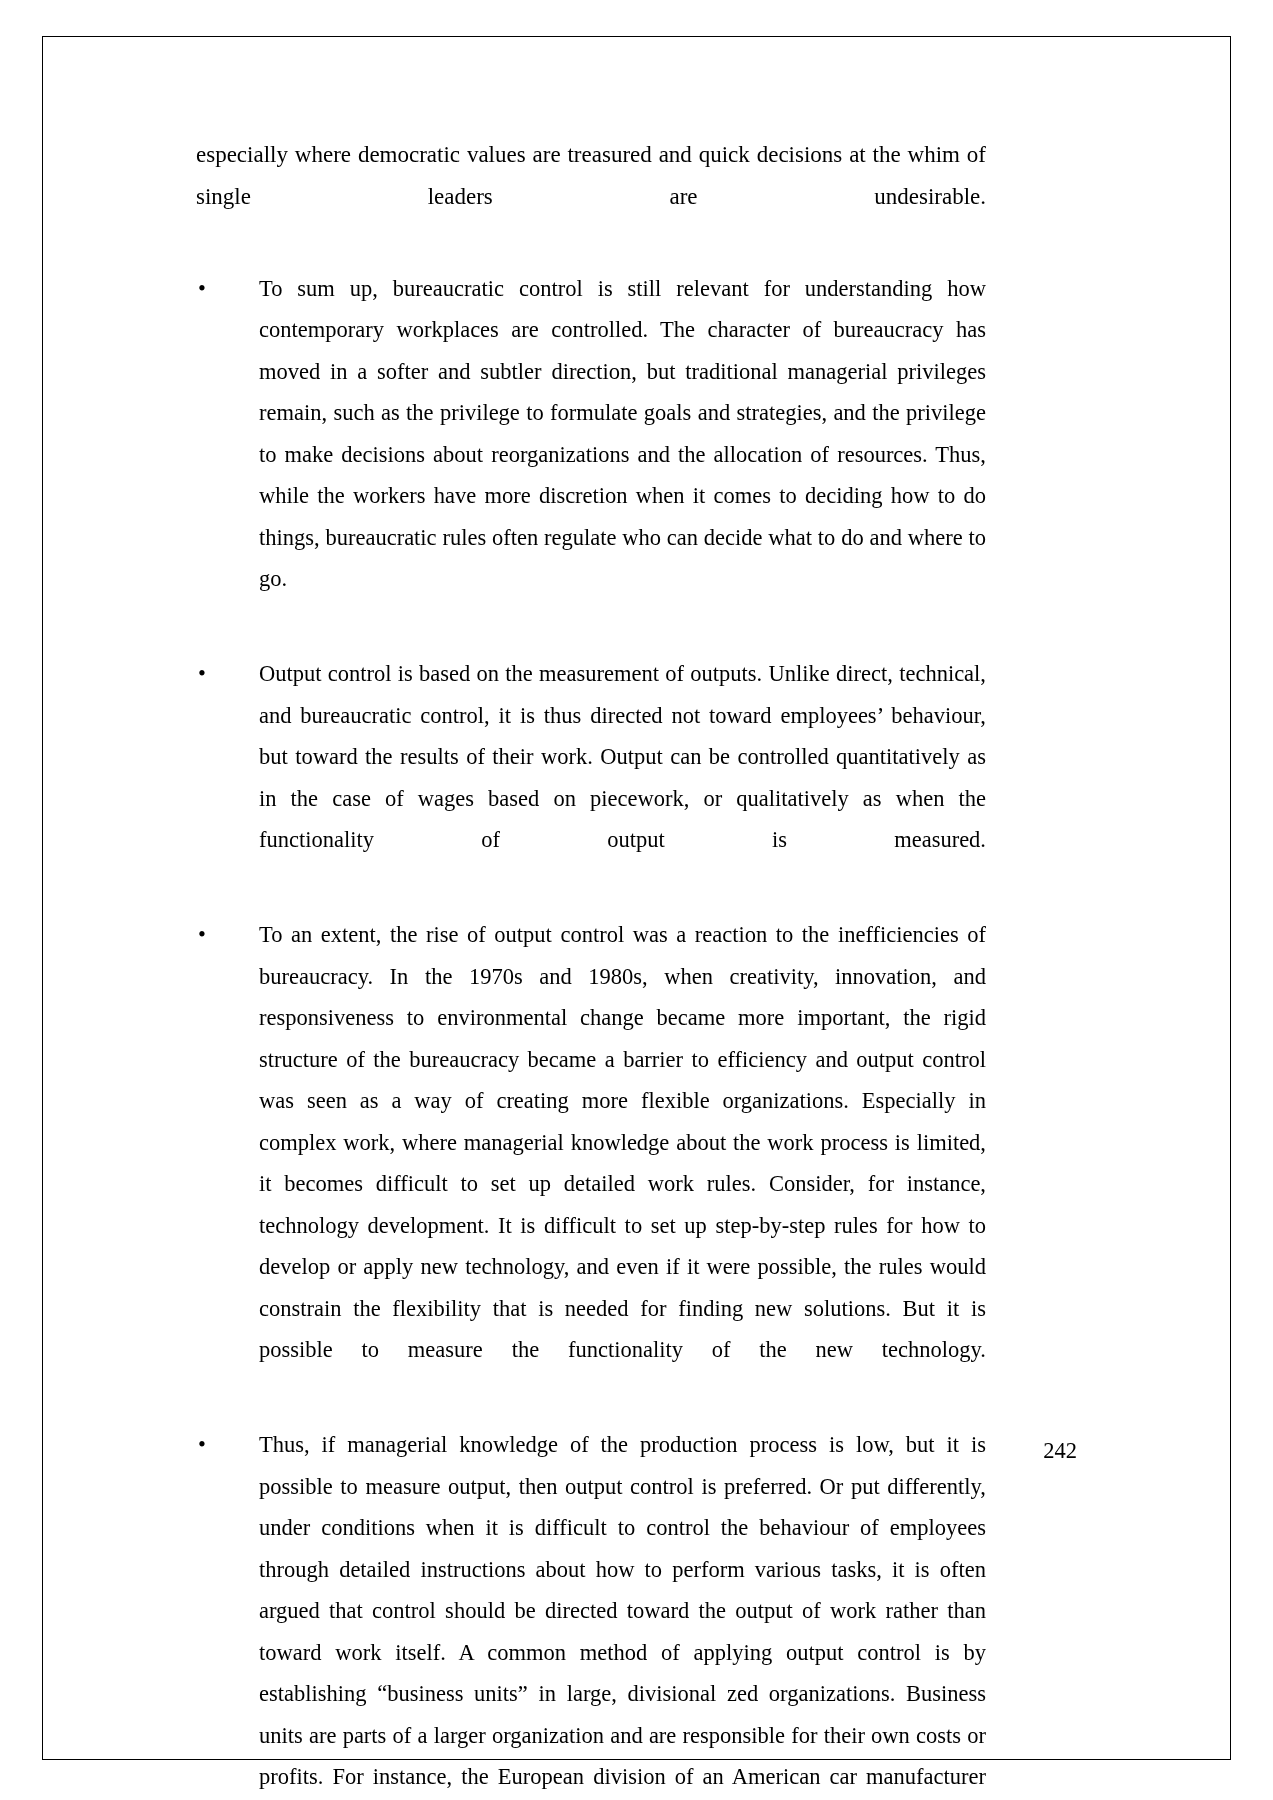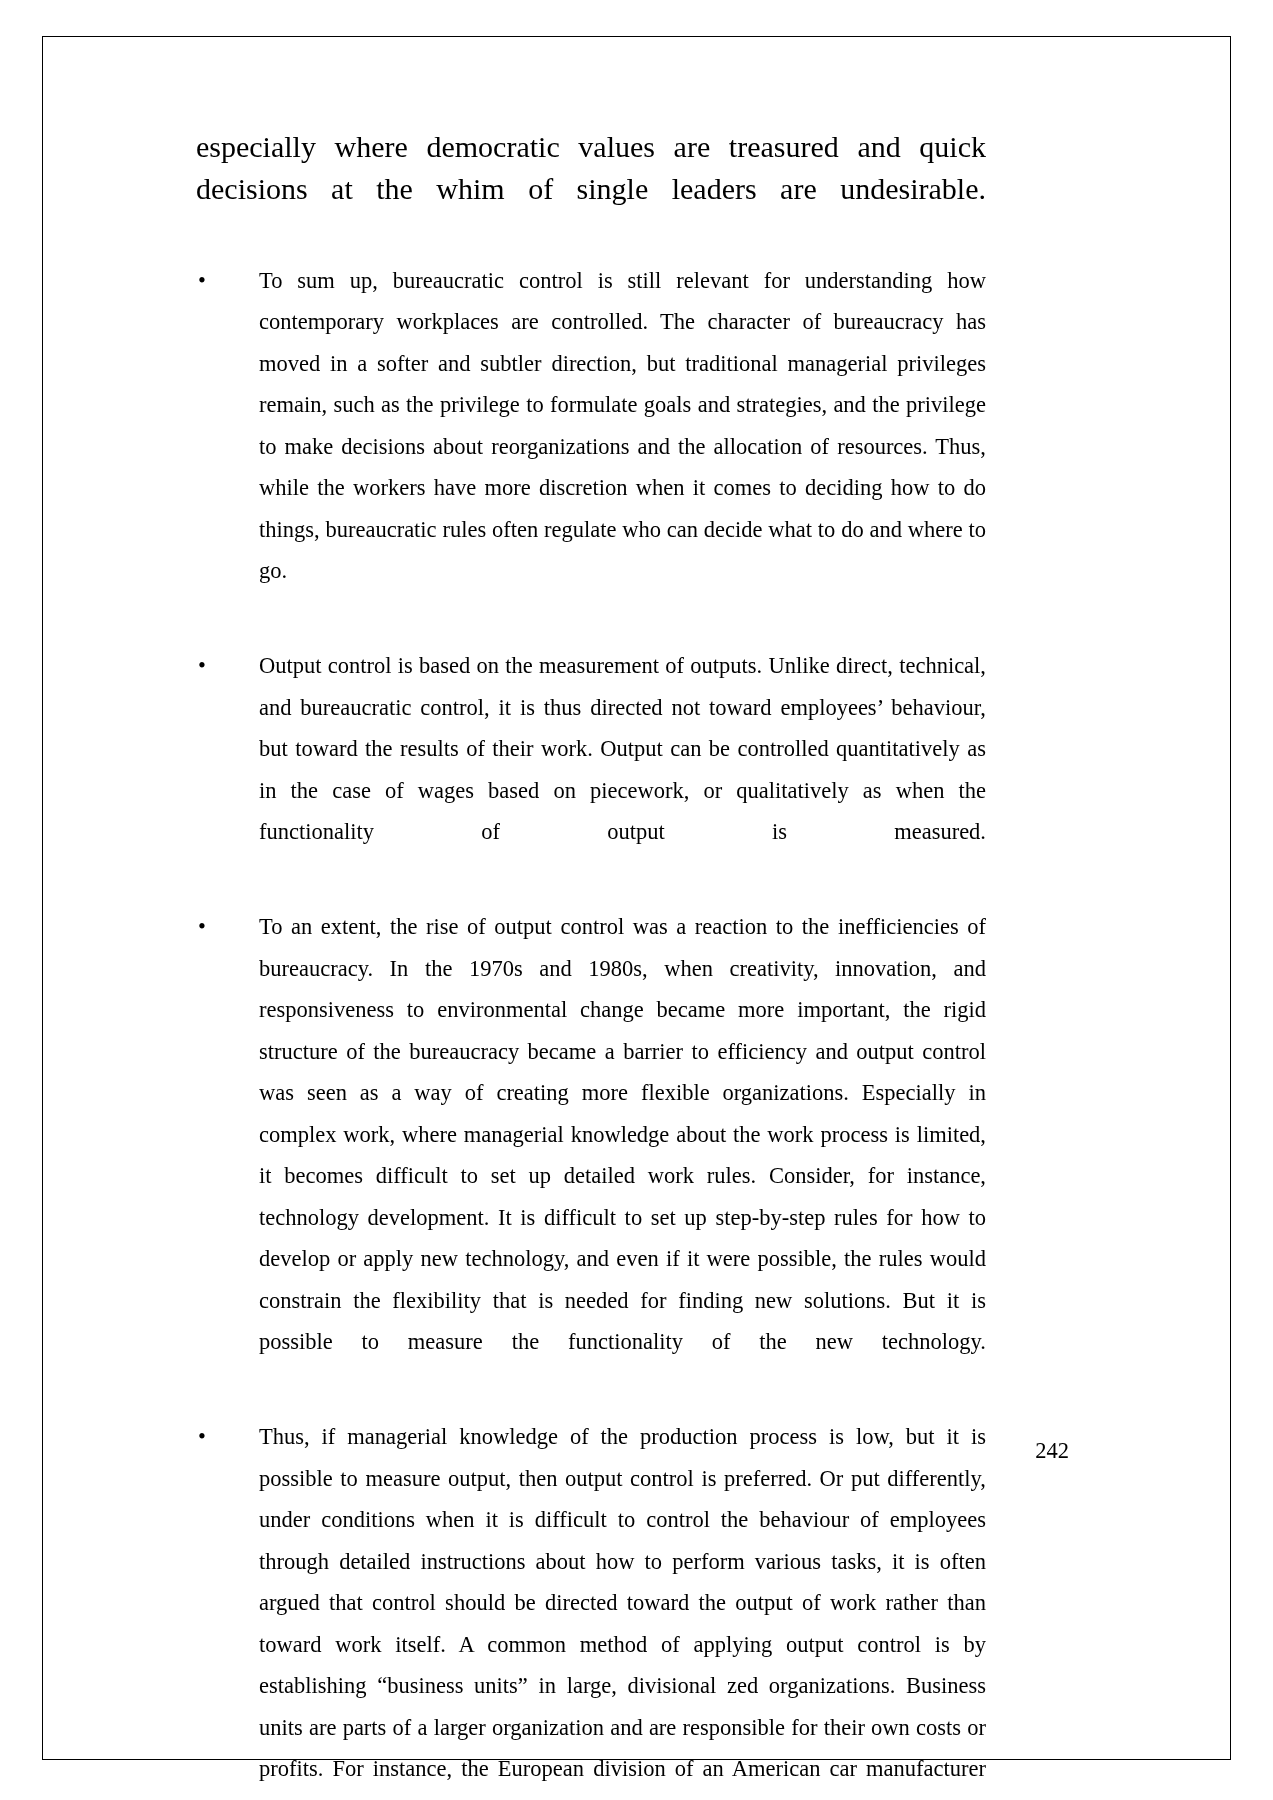--- a/index.html
+++ b/index.html
@@ -27,25 +27,25 @@
     box-sizing: border-box;
     pointer-events: none;
   }
   .content {
     position: absolute;
     left: 196px;
     top: 126px;
     width: 790px;
   }
   .para {
-    font-size: 30px;
+    font-size: 23px;
     line-height: 41.5px;
     text-align: justify;
     text-justify: inter-word;
-    margin: 0 0 9px 0;
+    margin: 8px 0 9px 0;
     -webkit-hyphens: none;
     hyphens: none;
   }
   .bullet-list {
     list-style: none;
     margin: 0;
     padding: 0;
   }
   .bullet-item {
     position: relative;
@@ -74,21 +74,21 @@
     display: inline-block;
     width: 100%;
   }
   .para::after {
     content: "";
     display: inline-block;
     width: 100%;
   }
   .page-number {
     position: absolute;
-    right: 204px;
+    right: 196px;
     top: 1437px;
     font-size: 22.5px;
     line-height: 28px;
     font-family: "Liberation Serif", "DejaVu Serif", serif;
     text-align: right;
   }
   .footer {
     position: absolute;
     left: 0;
     right: 0;

